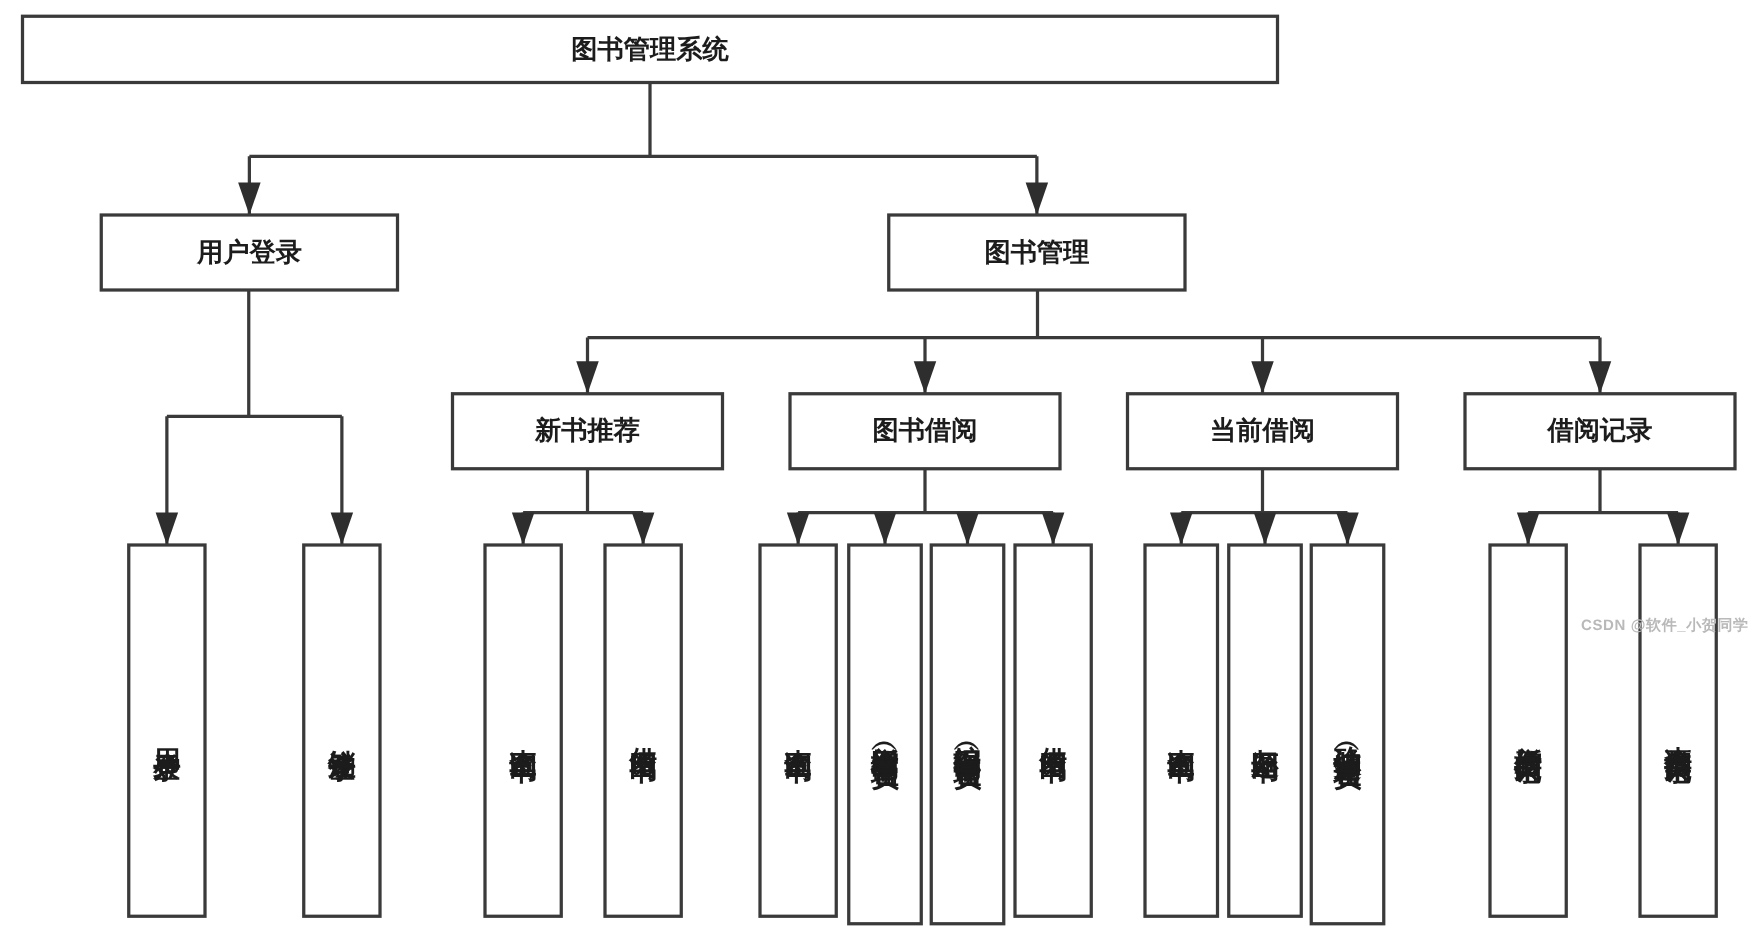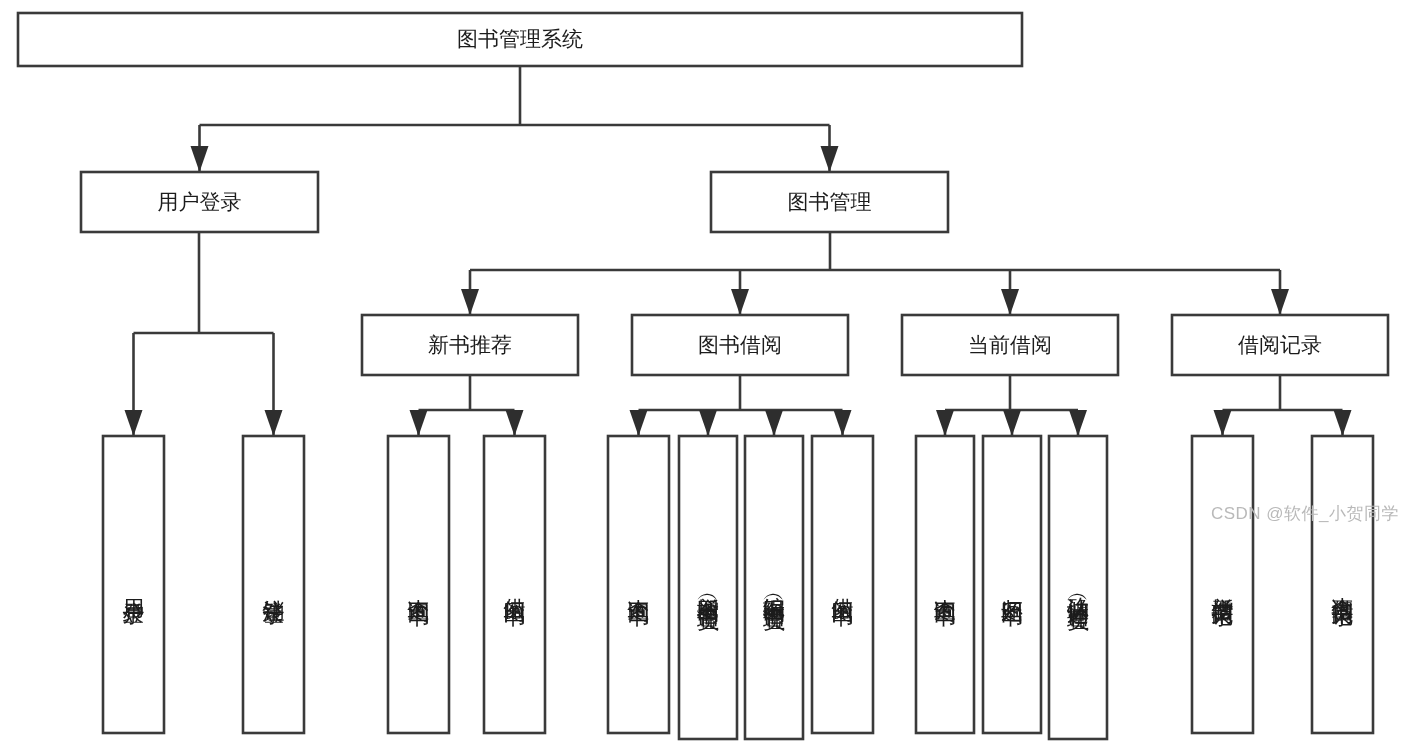--- a/index.html
+++ b/index.html
@@ -11,20 +11,21 @@
     width: 1405px;
     height: 747px;
     font-family: "Liberation Sans", "DejaVu Sans", sans-serif;
     overflow: hidden;
     position: relative;
   }
   #diagram-root {
     position: relative;
     width: 1405px;
     height: 529px;
+    font-weight: bold;
   }
   svg#tree-svg {
     position: absolute;
     left: 0;
     top: 0;
     width: 1405px;
     height: 747px;
     display: block;
   }
   .node-rect {
@@ -58,23 +59,23 @@
     line-height: 1.0;
     color: #1c1c1c;
     letter-spacing: 2px;
     white-space: nowrap;
     text-align: center;
     pointer-events: none;
   }
   #watermark {
     position: absolute;
     right: 6px;
-    bottom: 4px;
-    font-family: "Liberation Sans", "DejaVu Sans", sans-serif;
-    font-size: 17px;
+    bottom: 20px;
+    font-family: "Liberation Sans", "DejaVu Sans", sans-serif;
+    font-size: 12px;
     color: #b9b9b9;
     letter-spacing: 0.5px;
     white-space: nowrap;
   }
 </style>
 </head>
 <body>
 
 <div id="diagram-root">
   <svg id="tree-svg" viewBox="0 0 1405 747">

